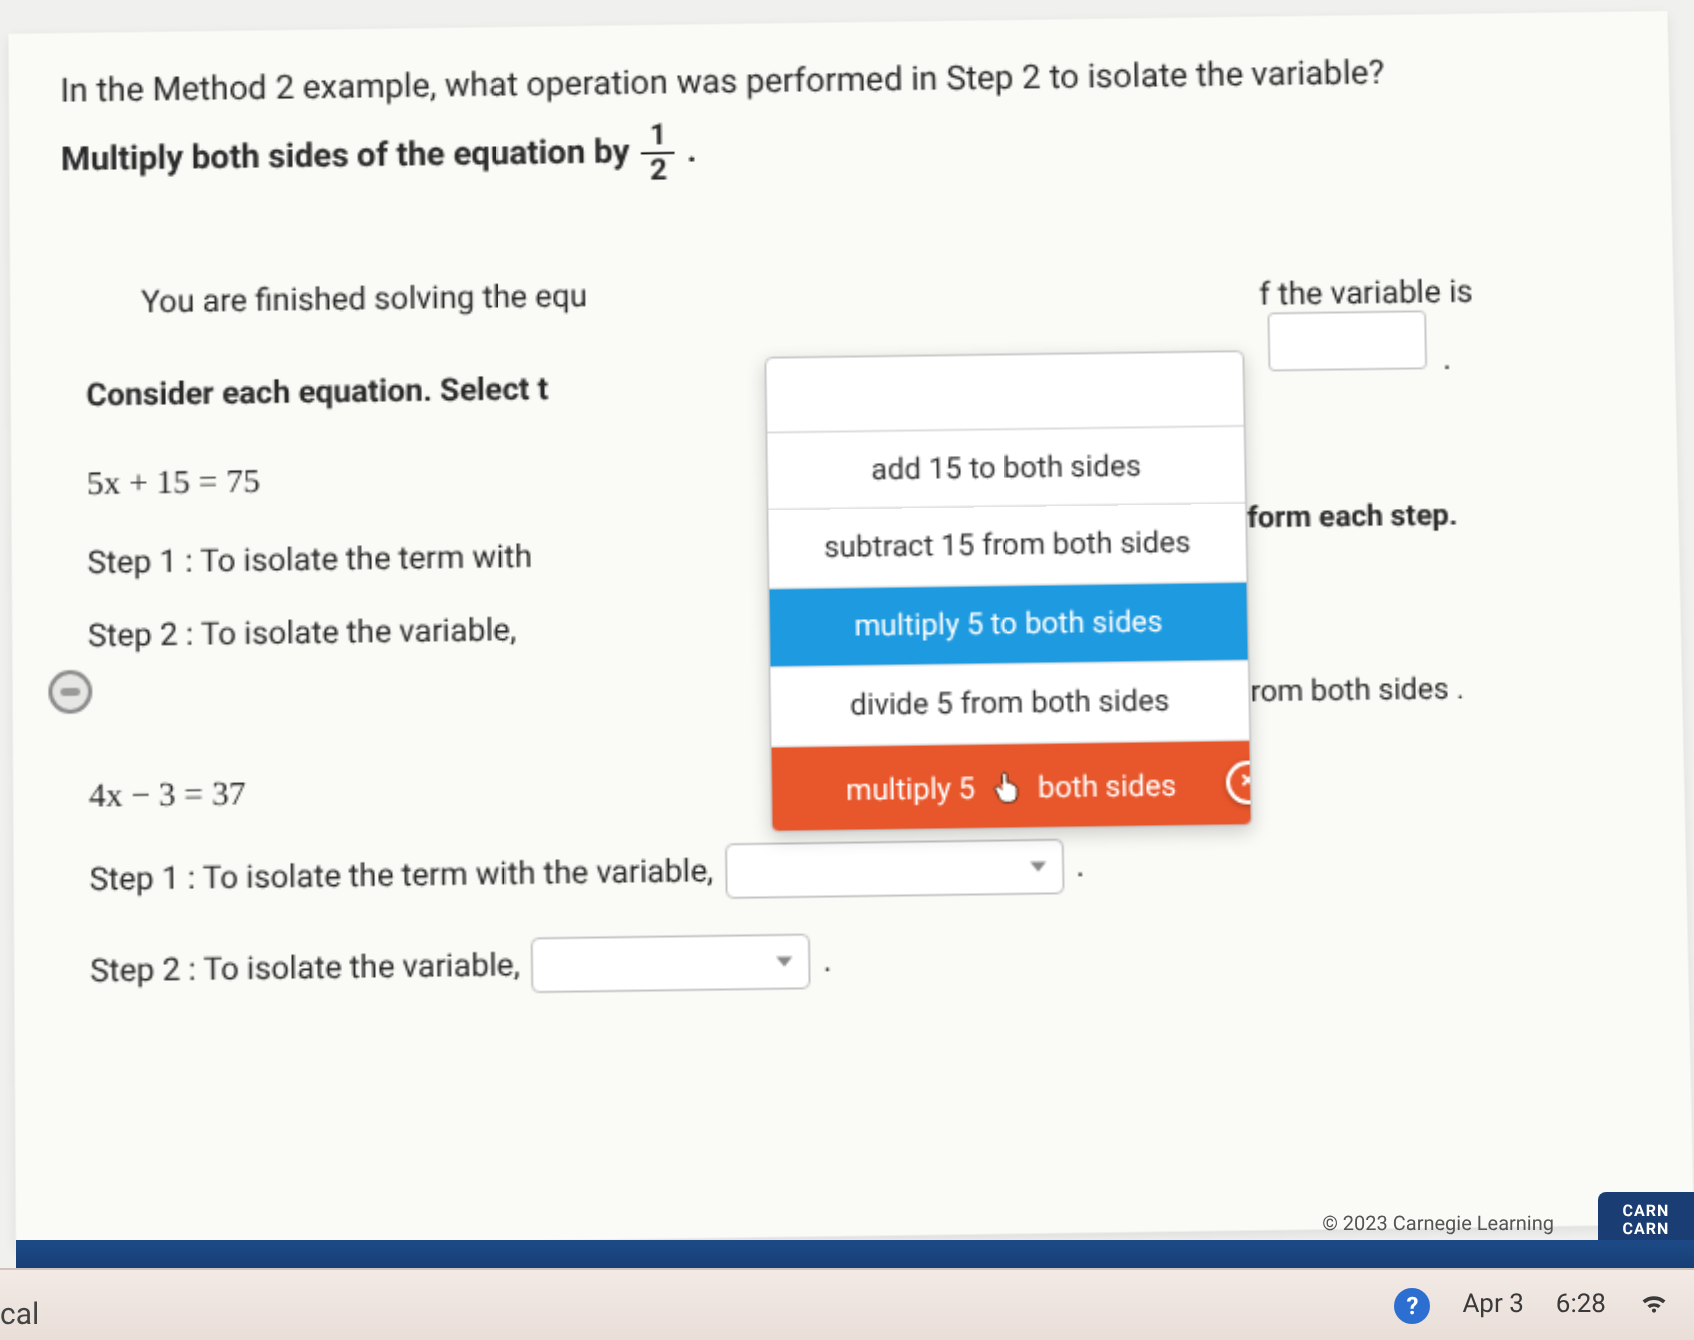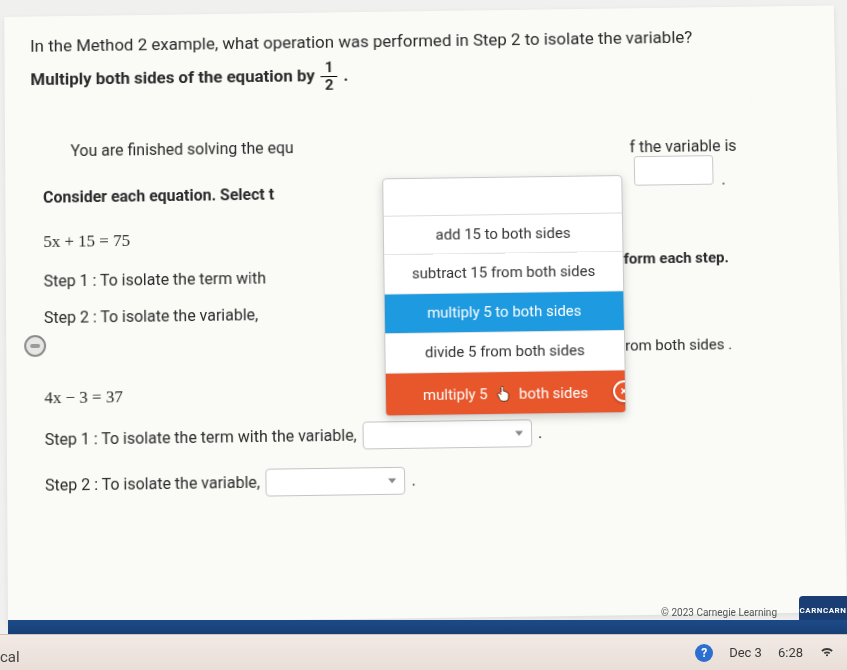--- a/index.html
+++ b/index.html
@@ -88,21 +88,21 @@
     position: absolute; left: 8px; right: 0; bottom: 36px; height: 14px;
     background: linear-gradient(#1d4a87, #173f76);
   }
   .copyright {
     position: absolute; right: 70px; bottom: 52px; font-size: 10px;
     color: #555;
   }
   .carn-badge {
     position: absolute; right: 0; bottom: 46px; width: 48px; height: 28px;
     background: #1a3e73; color: #fff; font-size: 8px; font-weight: 700;
-    display: flex; flex-direction: row; align-items: center; justify-content: center;
+    display: flex; flex-direction: column; align-items: center; justify-content: center;
     border-top-left-radius: 4px; letter-spacing: .5px;
   }
   .taskbar {
     position: absolute; left: 0; right: 0; bottom: 0; height: 36px;
     background: linear-gradient(#f3eae5, #e9ded8);
     border-top: 1px solid #cfc3bb;
     display: flex; align-items: center; justify-content: flex-end;
     gap: 16px; padding: 0 12px; font-size: 13px; color: #3a3a3a;
   }
   .taskbar .q-icon {
@@ -202,21 +202,21 @@
 
 <div class="copyright">© 2023 Carnegie Learning</div>
 <div class="carn-badge">
   <span>CARN</span>
   <span>CARN</span>
 </div>
 <div class="footer-strip"></div>
 
 <div class="taskbar">
   <span class="q-icon">?</span>
-  <span>Dec 3</span>
+  <span>Apr 3</span>
   <span>6:28</span>
   <span class="wifi">
     <svg viewBox="0 0 24 18">
         <path d="M12 17a1.6 1.6 0 1 0 0-3.2 1.6 1.6 0 0 0 0 3.2zm-5-5.4a8 8 0 0 1 10 0l-1.8 1.9a5.3 5.3 0 0 0-6.4 0zm-3.6-3.7a13 13 0 0 1 17.2 0L18.8 10a10.3 10.3 0 0 0-13.6 0z" fill="#3a3a3a"></path>
       </svg>
   </span>
 </div>
 
 <div class="cal-label">cal</div>
 

